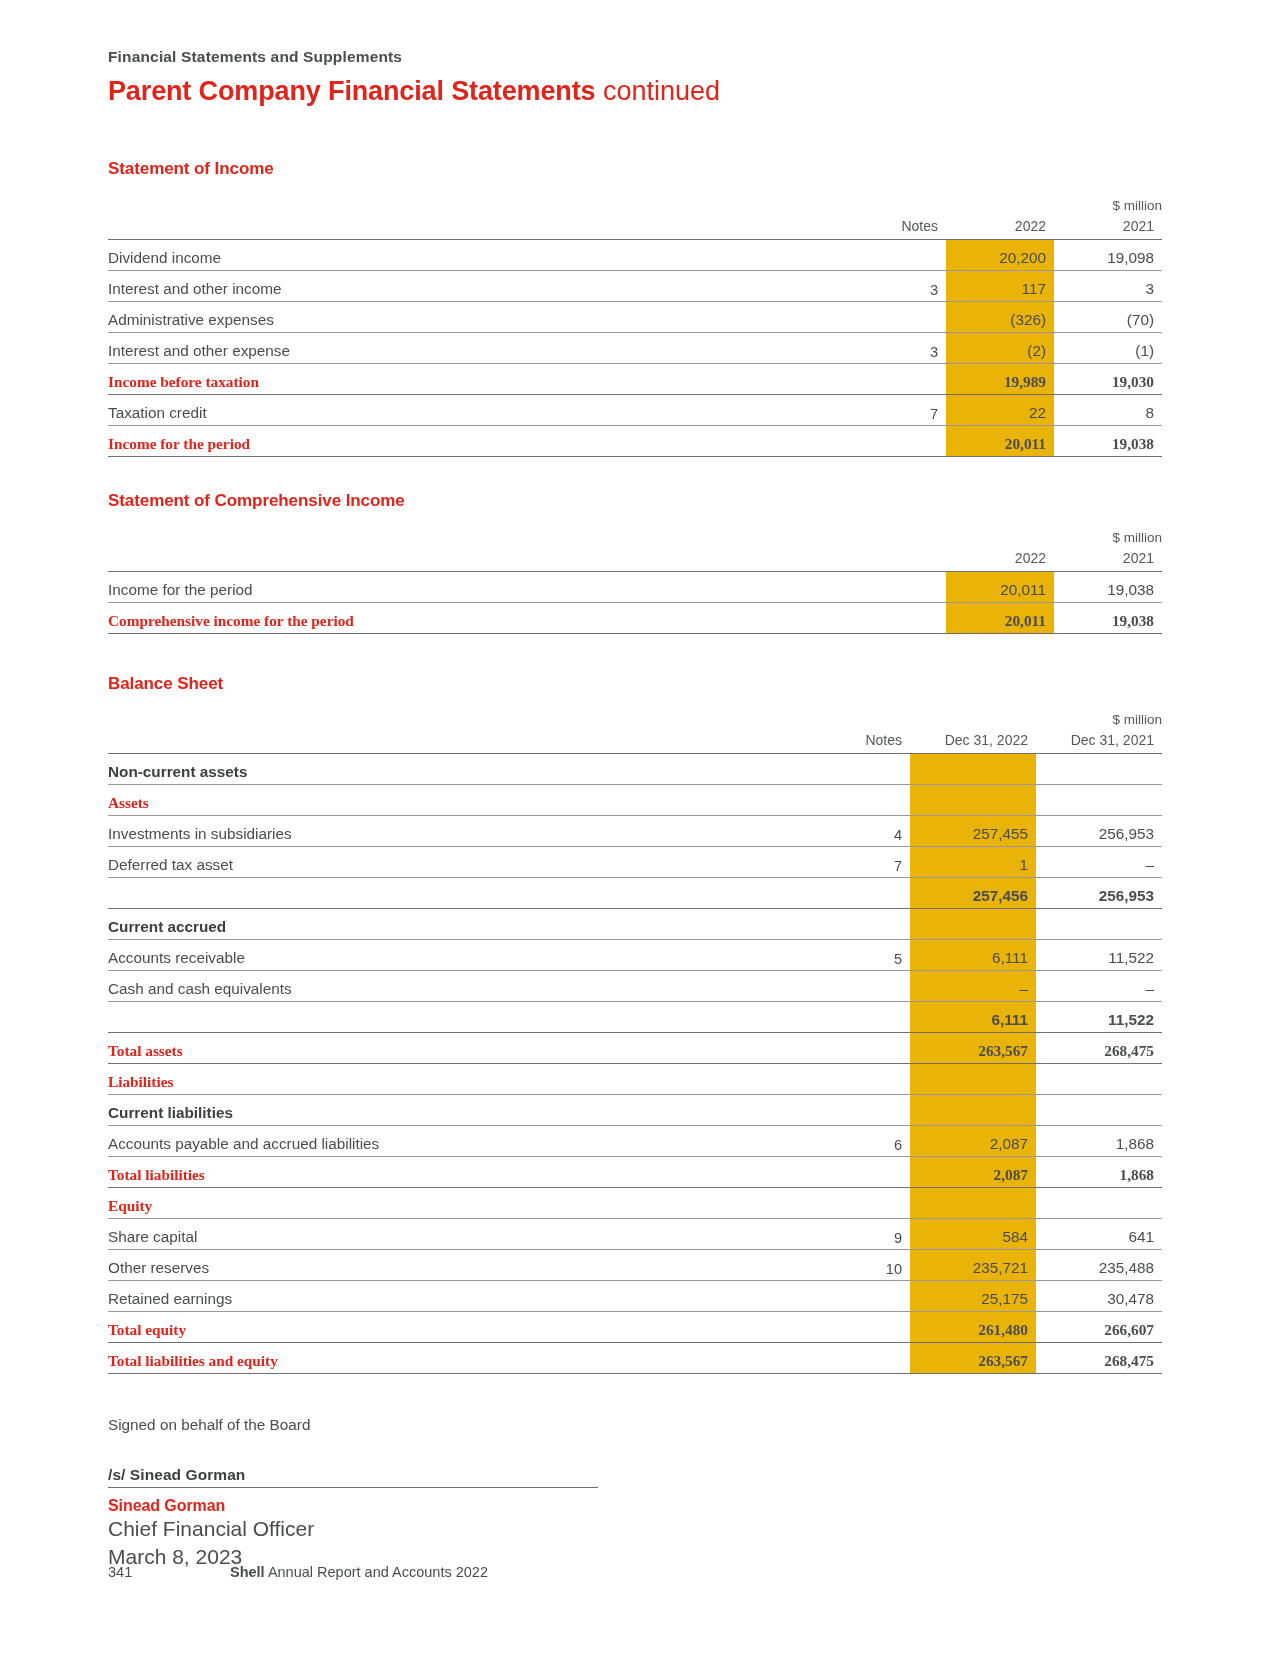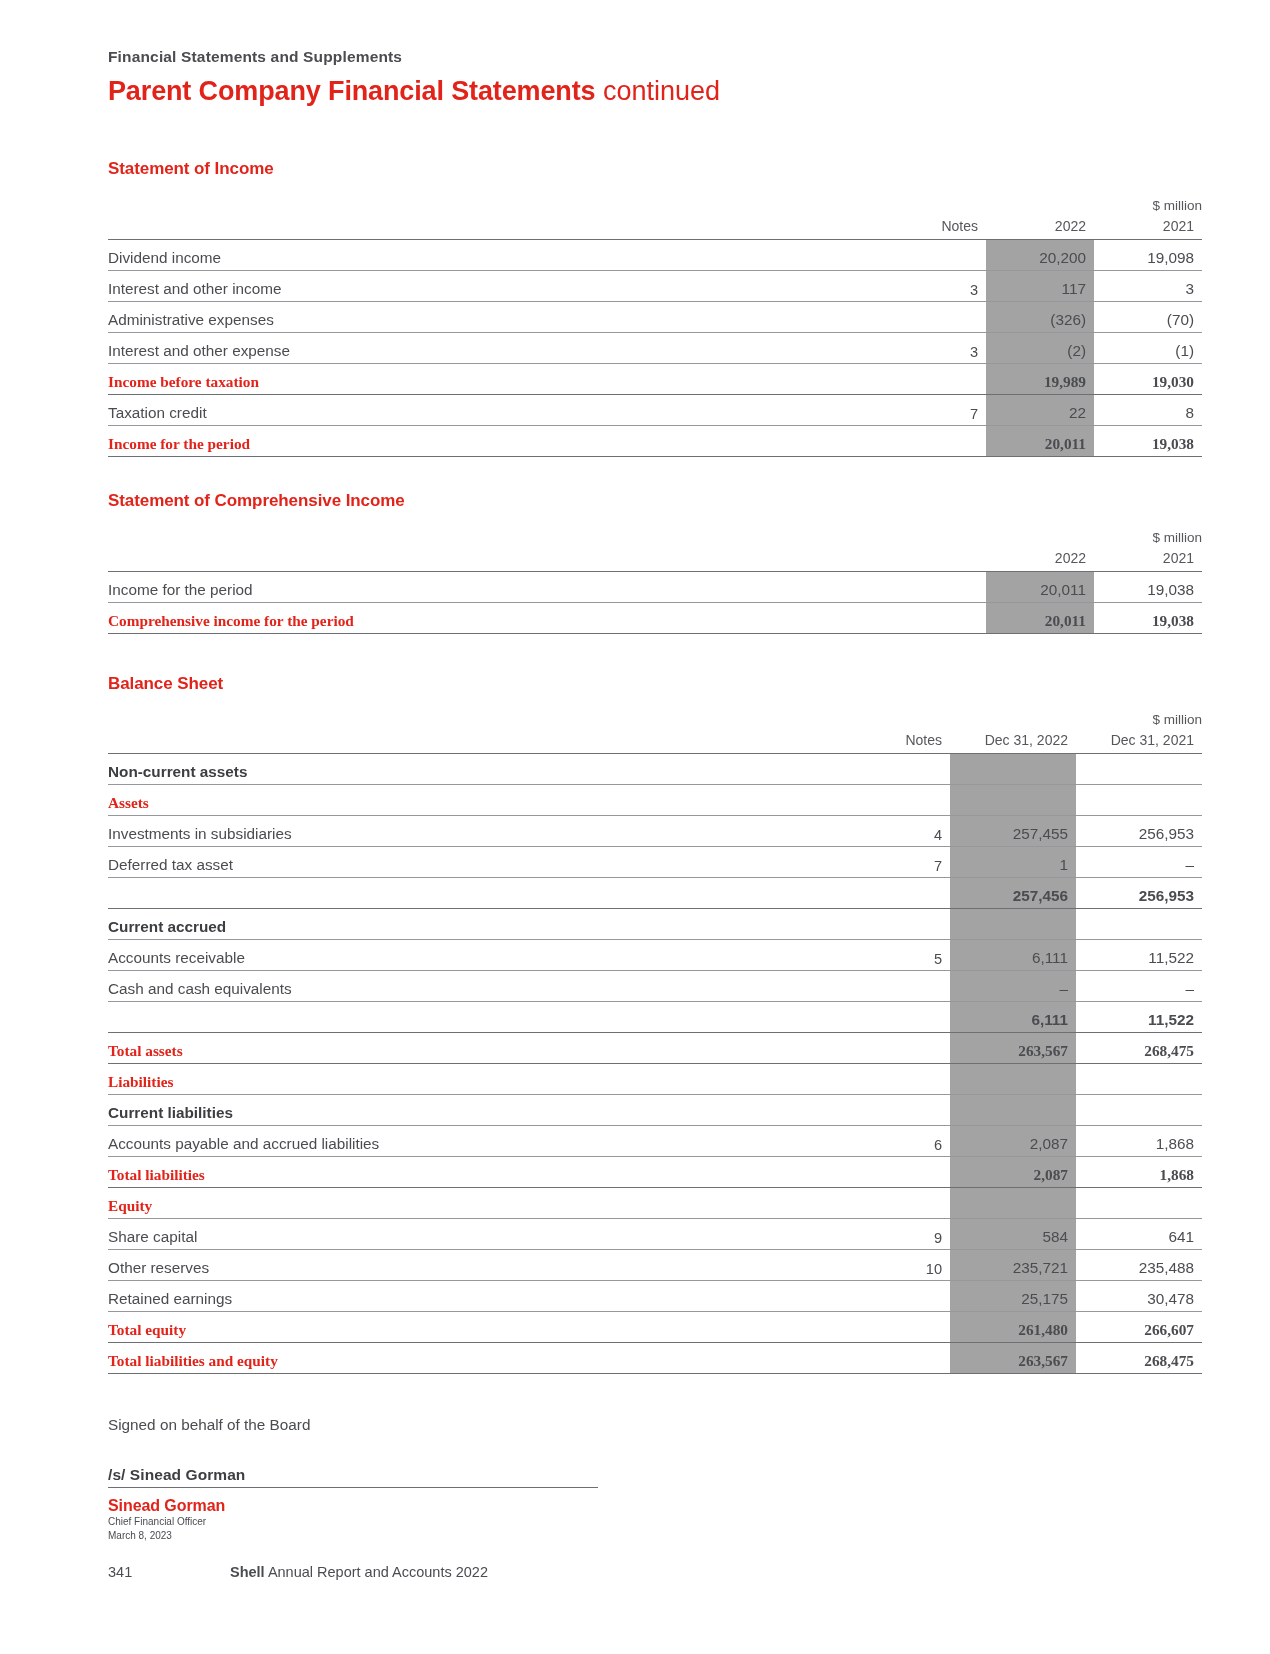--- a/index.html
+++ b/index.html
@@ -14,21 +14,21 @@
     color: #44464a;
     position: relative;
     overflow: hidden;
   }
   .page {
     position: absolute;
     left: 0; top: 0;
     width: 1270px;
     height: 1654px;
     box-sizing: border-box;
-    padding: 48px 68px 0 108px;
+    padding: 48px 108px 0 108px;
   }
 
   
   .eyebrow {
     font-size: 15.5px;
     font-weight: bold;
     color: #4a4c50;
     letter-spacing: 0.01em;
     margin: 0 0 10px 0;
   }
@@ -109,21 +109,21 @@
   tr.row td.notes { font-size: 14.6px; }
 
   
   tr.row.total td { font-weight: bold; border-bottom: 1.6px solid #6d6f73; }
   tr.row.redhead td.label { color: #e2231a; font-weight: bold; }
   tr.row.redhead td { font-weight: bold; font-family: Liberation Serif, serif; }
   tr.row.darkhead td.label { color: #3c3e42; font-weight: bold; }
   tr.row.subtotal td { font-weight: bold; border-top: 1.6px solid #6d6f73; border-bottom: 1.6px solid #6d6f73; }
 
   
-  td.shade { background: #a3a3a3; }
+  td.shade { background: #eab308; }
 
   .sec-gap-sm { height: 34px; }
   .sec-gap-md { height: 40px; }
 
   
   .sig-block { margin-top: 42px; }
   .sig-line-text {
     font-size: 15.3px;
     color: #4a4c50;
     margin-bottom: 32px;
@@ -138,21 +138,21 @@
     letter-spacing: 0.005em;
   }
   .sig-printed {
     font-size: 16px;
     font-weight: bold;
     color: #e2231a;
     margin-top: 9px;
     letter-spacing: -0.005em;
   }
   .sig-role, .sig-date {
-    font-size: 10px;
+    font-size: 21px;
     color: #4a4c50;
     line-height: 1.35;
   }
 
   
   .footer {
     position: absolute;
     left: 108px;
     bottom: 74px;
     font-size: 14.5px;

